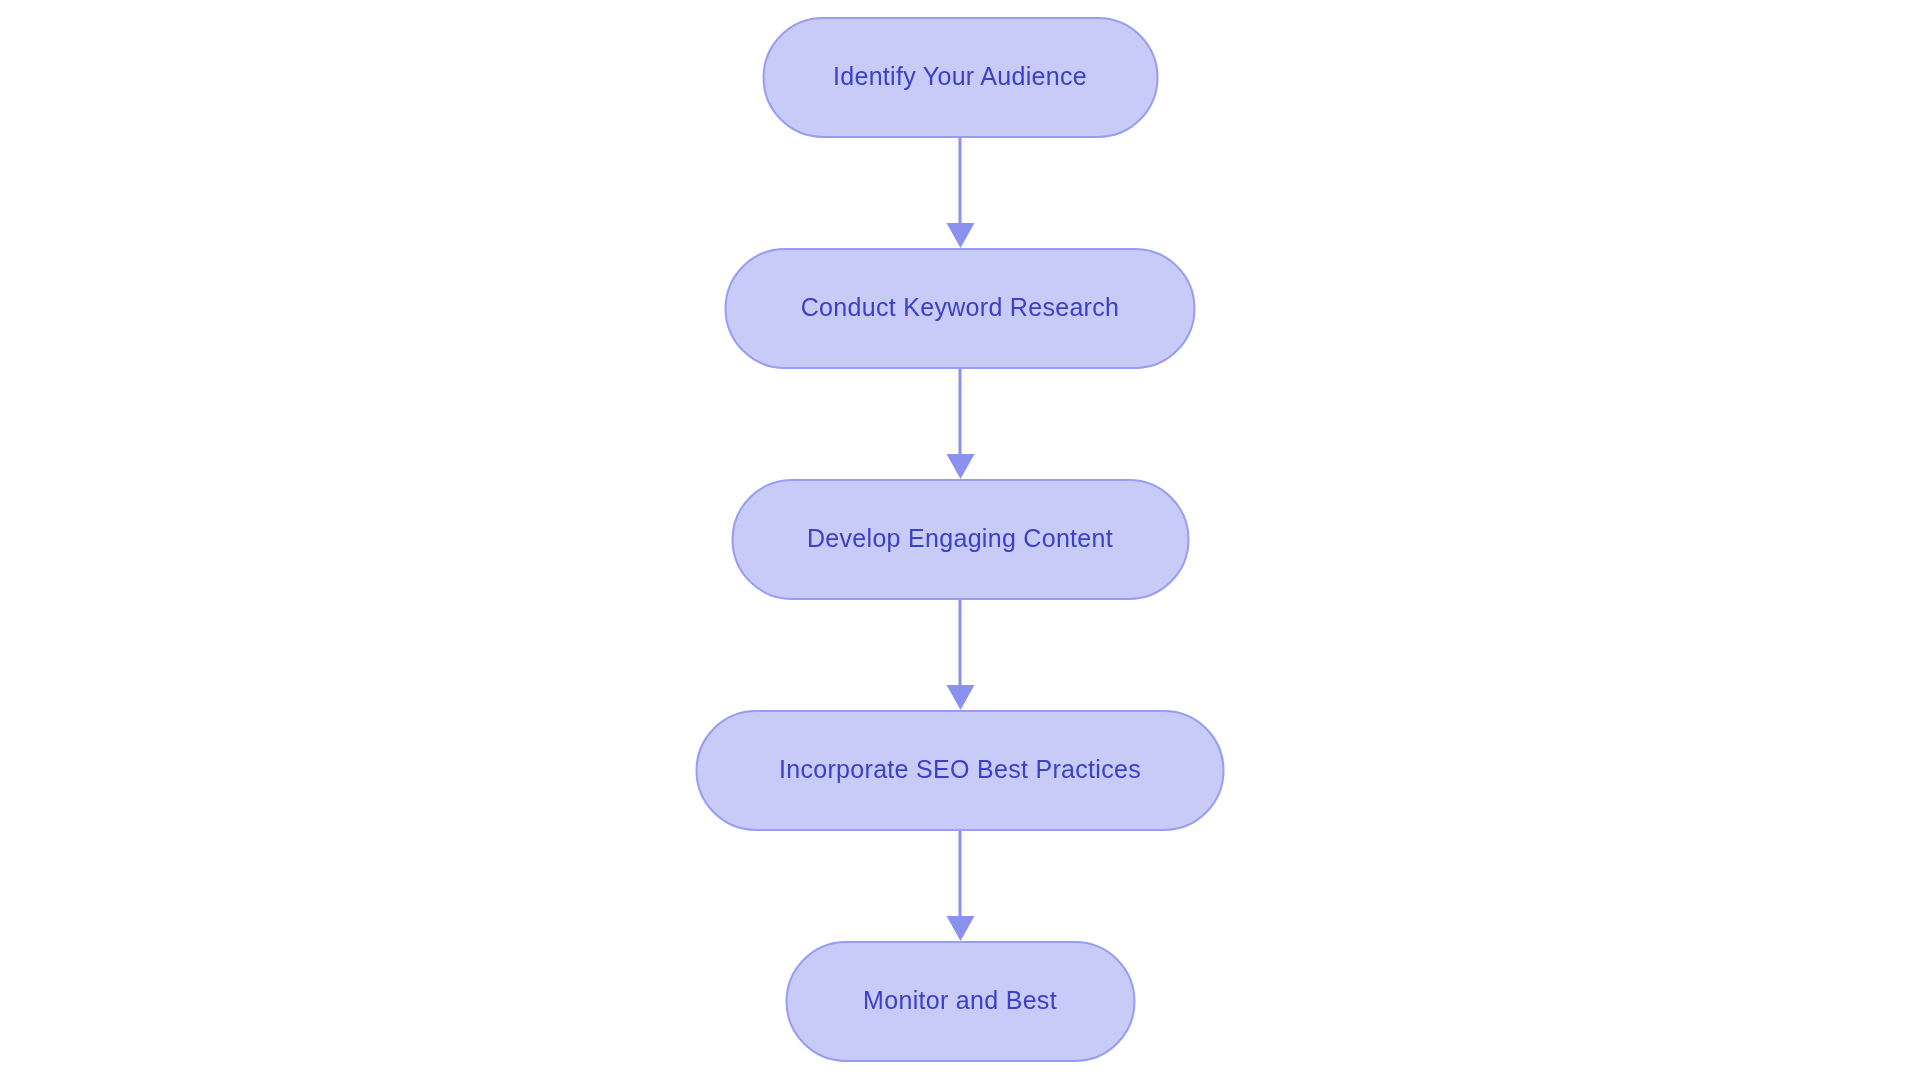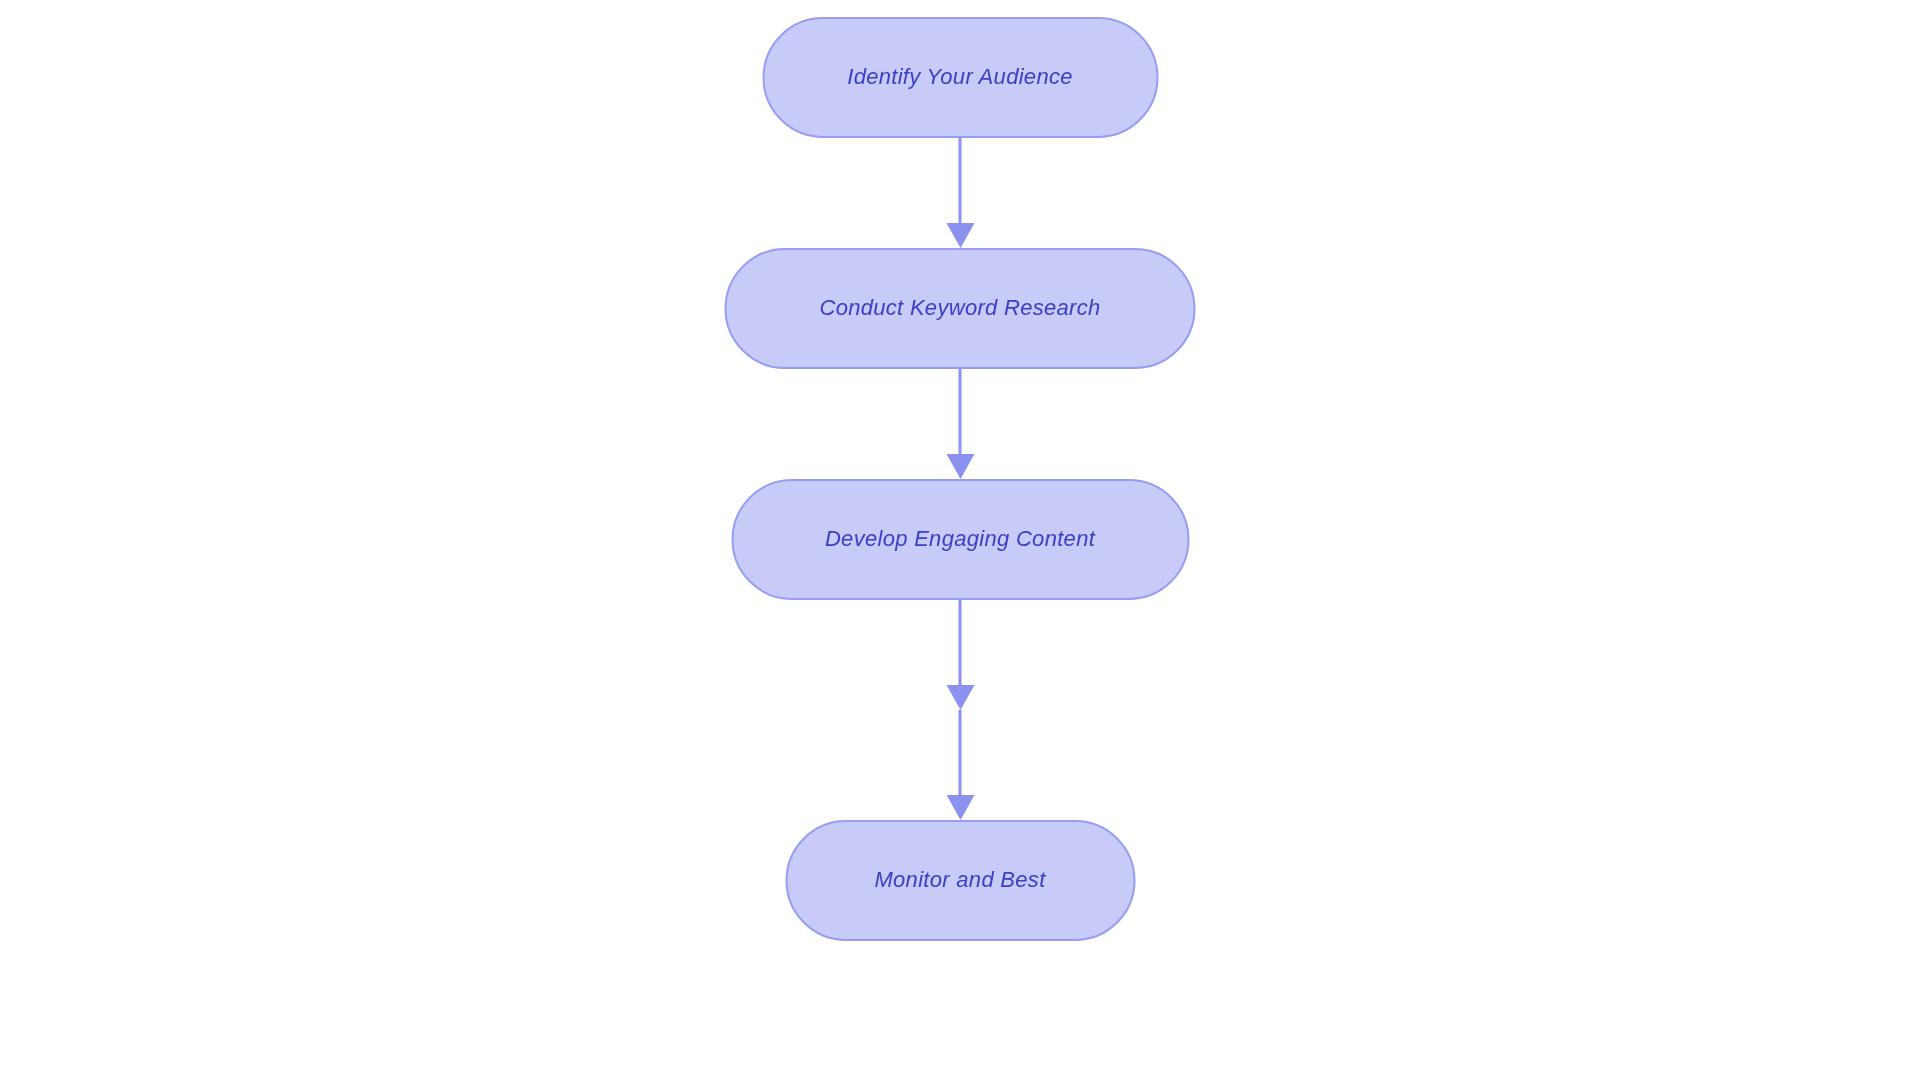--- a/index.html
+++ b/index.html
@@ -30,28 +30,27 @@
     height: 121px;
     border-radius: 60.5px;
     background: var(--node-fill);
     border: 2px solid var(--node-border);
     display: flex;
     align-items: center;
     justify-content: center;
     flex: none;
   }
   .node-label {
-    font-size: 22px;
+    font-size: 25px;
     font-weight: 400;
     letter-spacing: 0.3px;
     color: var(--text-color);
     white-space: nowrap;
     line-height: 1;
     padding-bottom: 2px;
-    font-style: italic;
   }
   
   .n0 { width: 396px; }
   .n1 { width: 471px; }
   .n2 { width: 458px; }
   .n3 { width: 529px; }
   .n4 { width: 350px; }
   .edge {
     height: 110px;
     display: flex;
@@ -98,20 +97,23 @@
 
   <div class="node n2">
     <span class="node-label">Develop Engaging Content</span>
   </div>
 
   <div class="edge">
     <div class="edge-line"></div>
     <div class="edge-head"></div>
   </div>
 
+  <div class="node n3">
+    <span class="node-label">Incorporate SEO Best Practices</span>
+  </div>
 
   <div class="edge">
     <div class="edge-line"></div>
     <div class="edge-head"></div>
   </div>
 
   <div class="node n4">
     <span class="node-label">Monitor and Best</span>
   </div>
 

